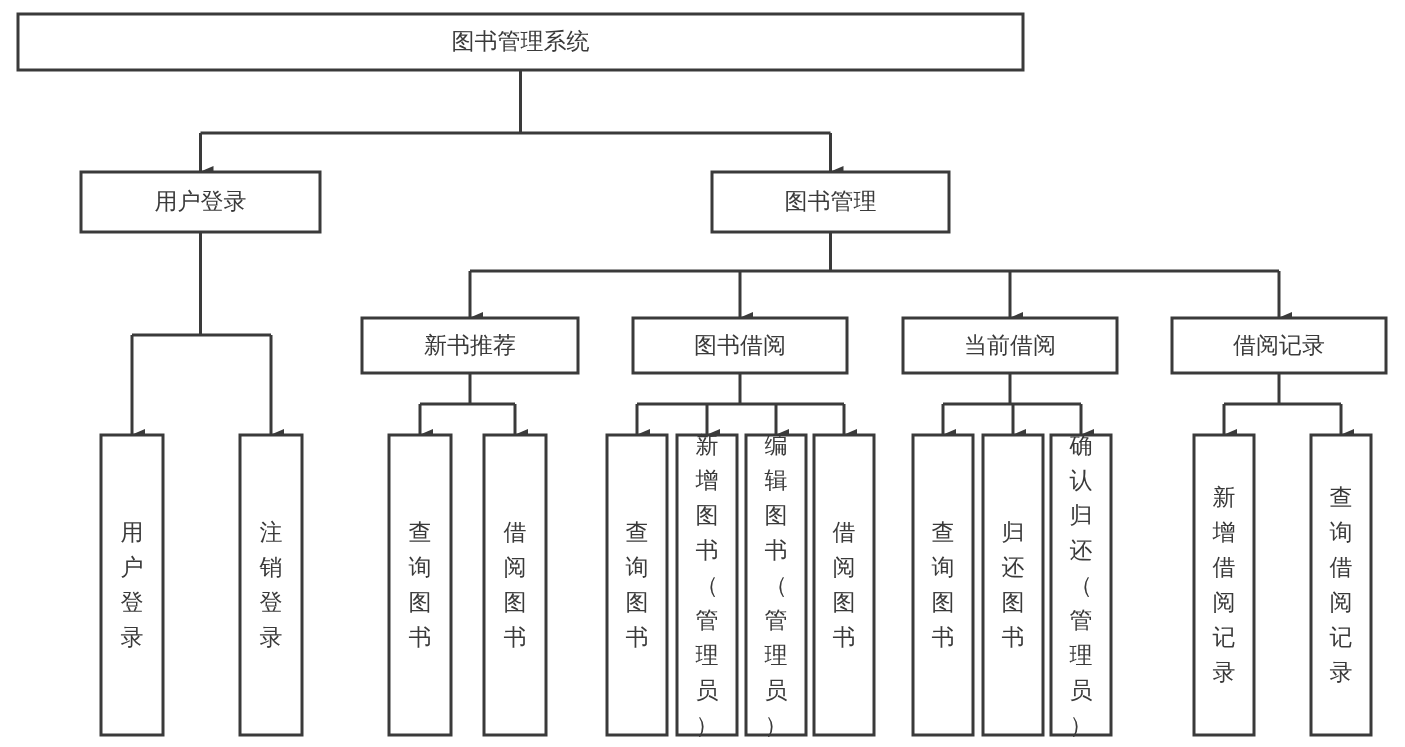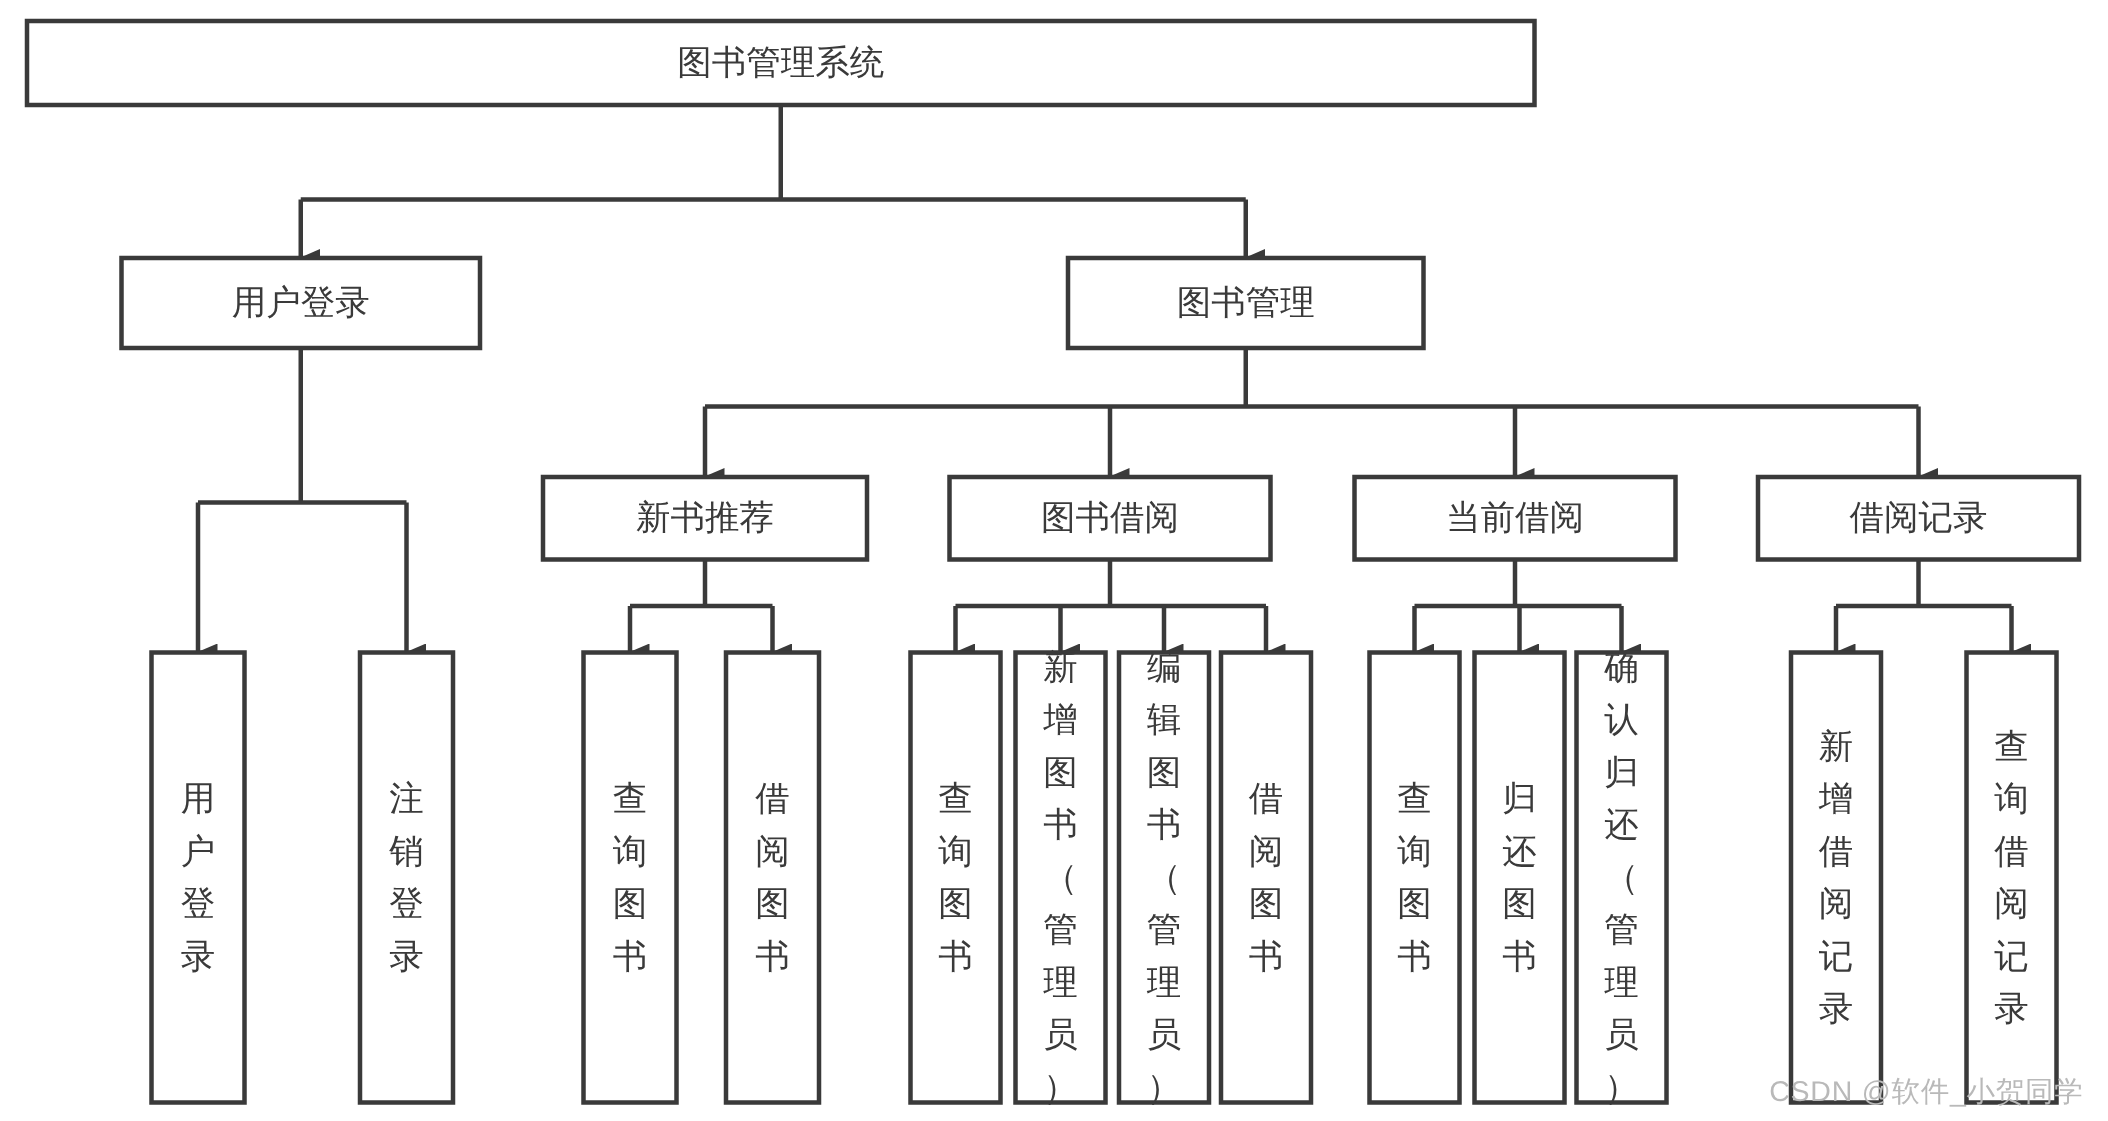--- a/index.html
+++ b/index.html
@@ -191,14 +191,13 @@
           <rect x="1194" y="435" width="60" height="300" class="node-rect"></rect>
           <text x="1224" class="node-label-v"><tspan x="1224" y="505">新</tspan><tspan x="1224" y="540">增</tspan><tspan x="1224" y="575">借</tspan><tspan x="1224" y="610">阅</tspan><tspan x="1224" y="645">记</tspan><tspan x="1224" y="680">录</tspan></text>
         </g>
         <g>
           <rect x="1311" y="435" width="60" height="300" class="node-rect"></rect>
           <text x="1341" class="node-label-v"><tspan x="1341" y="505">查</tspan><tspan x="1341" y="540">询</tspan><tspan x="1341" y="575">借</tspan><tspan x="1341" y="610">阅</tspan><tspan x="1341" y="645">记</tspan><tspan x="1341" y="680">录</tspan></text>
         </g>
       </g>
   </svg>
 
-  <div class="watermark">CSDN @软件_小贺同学</div>
 </div>
 
 </body></html>

